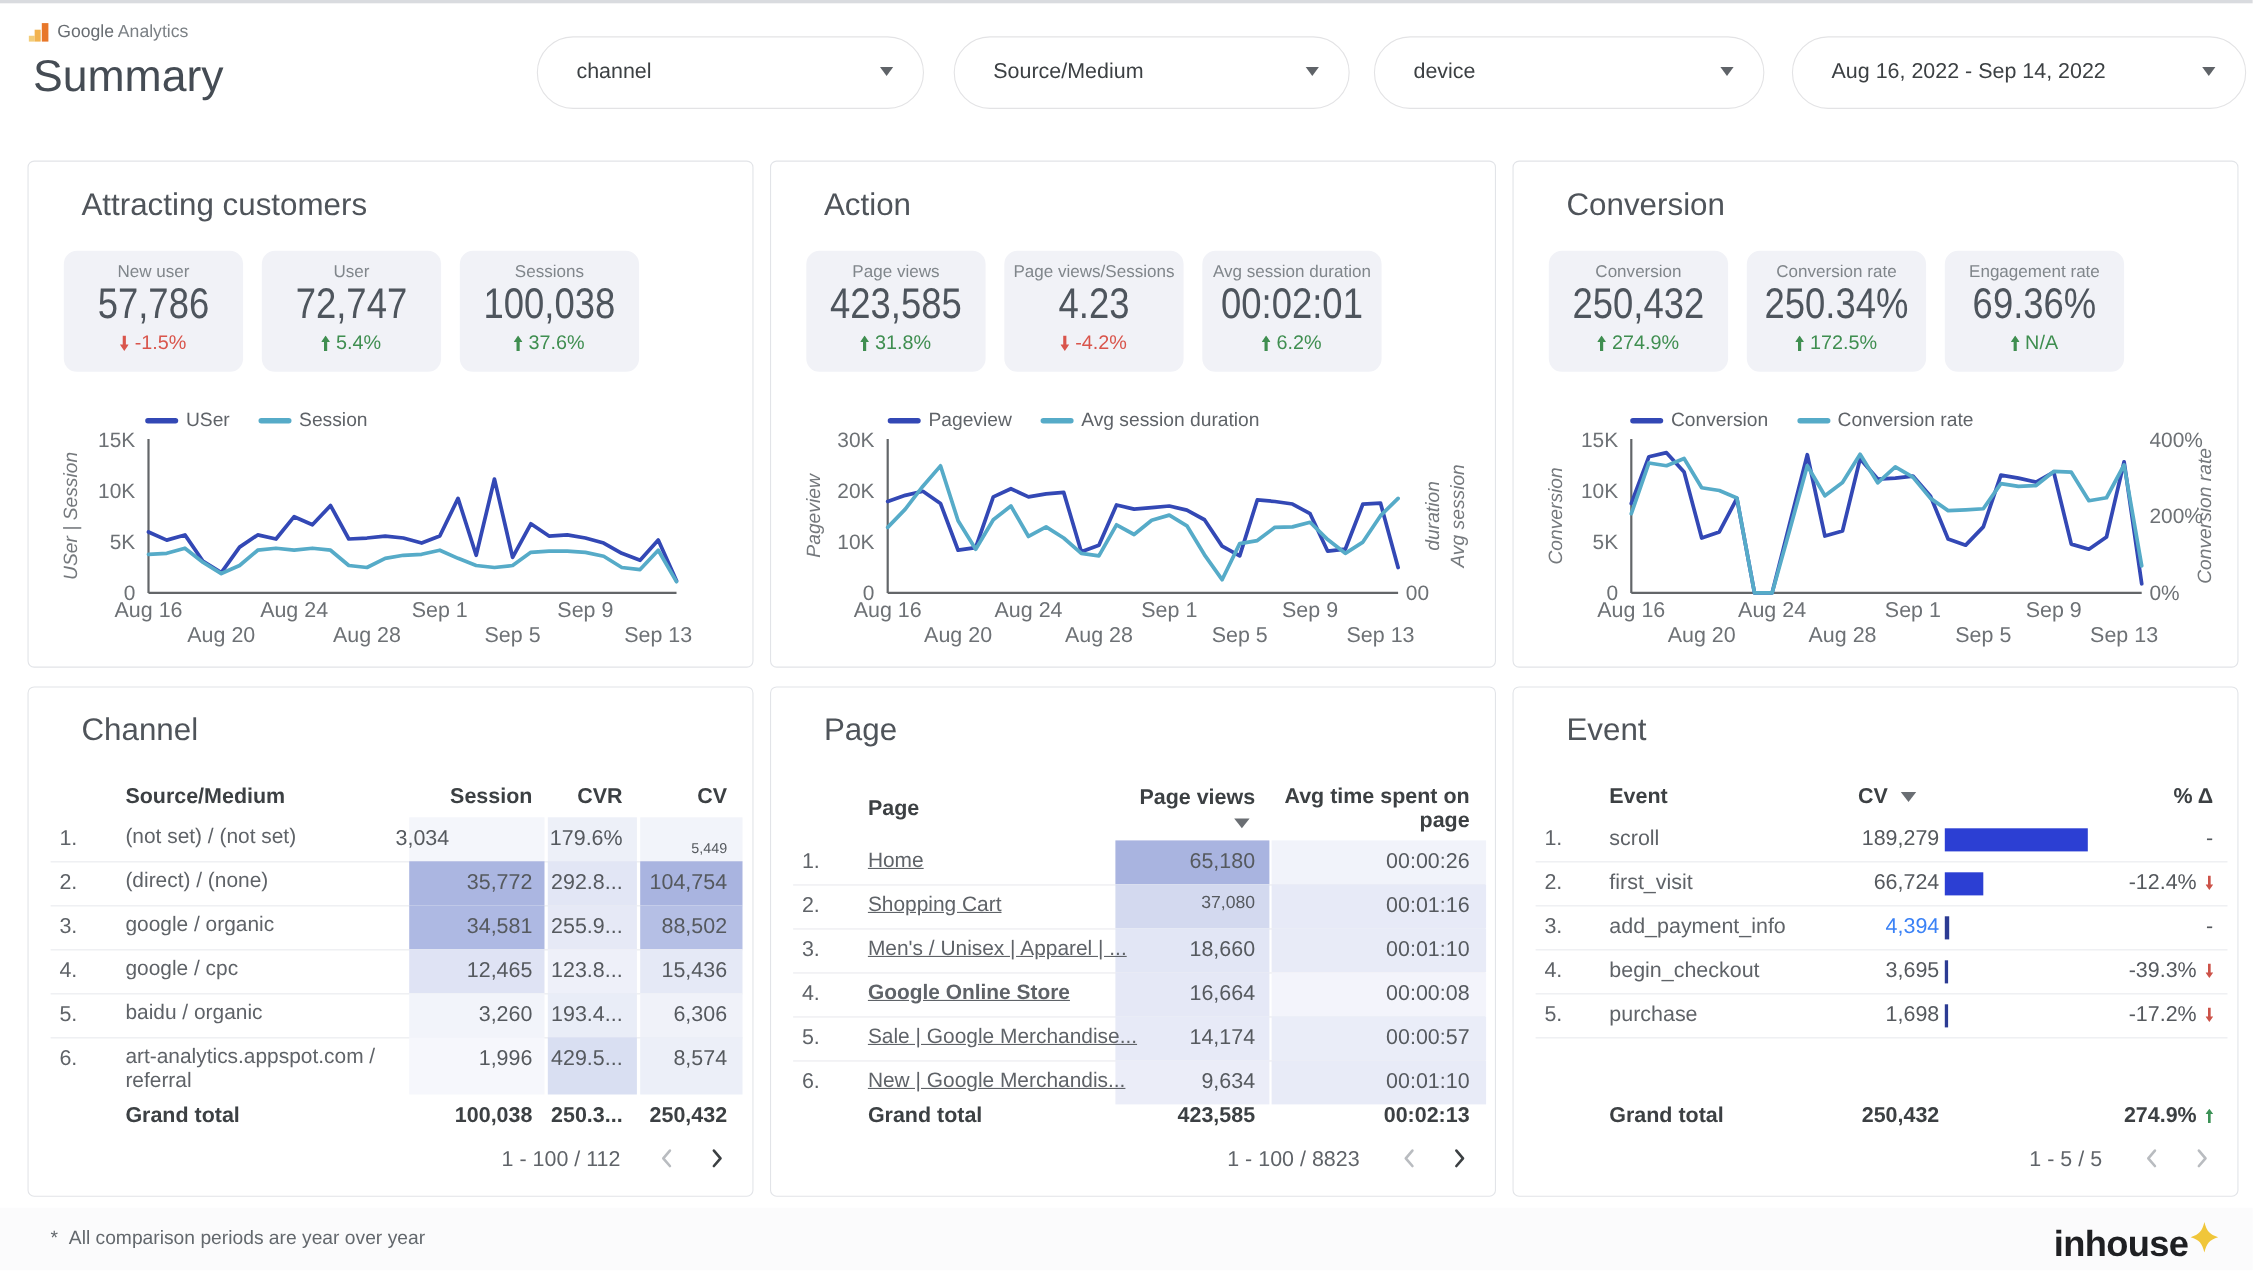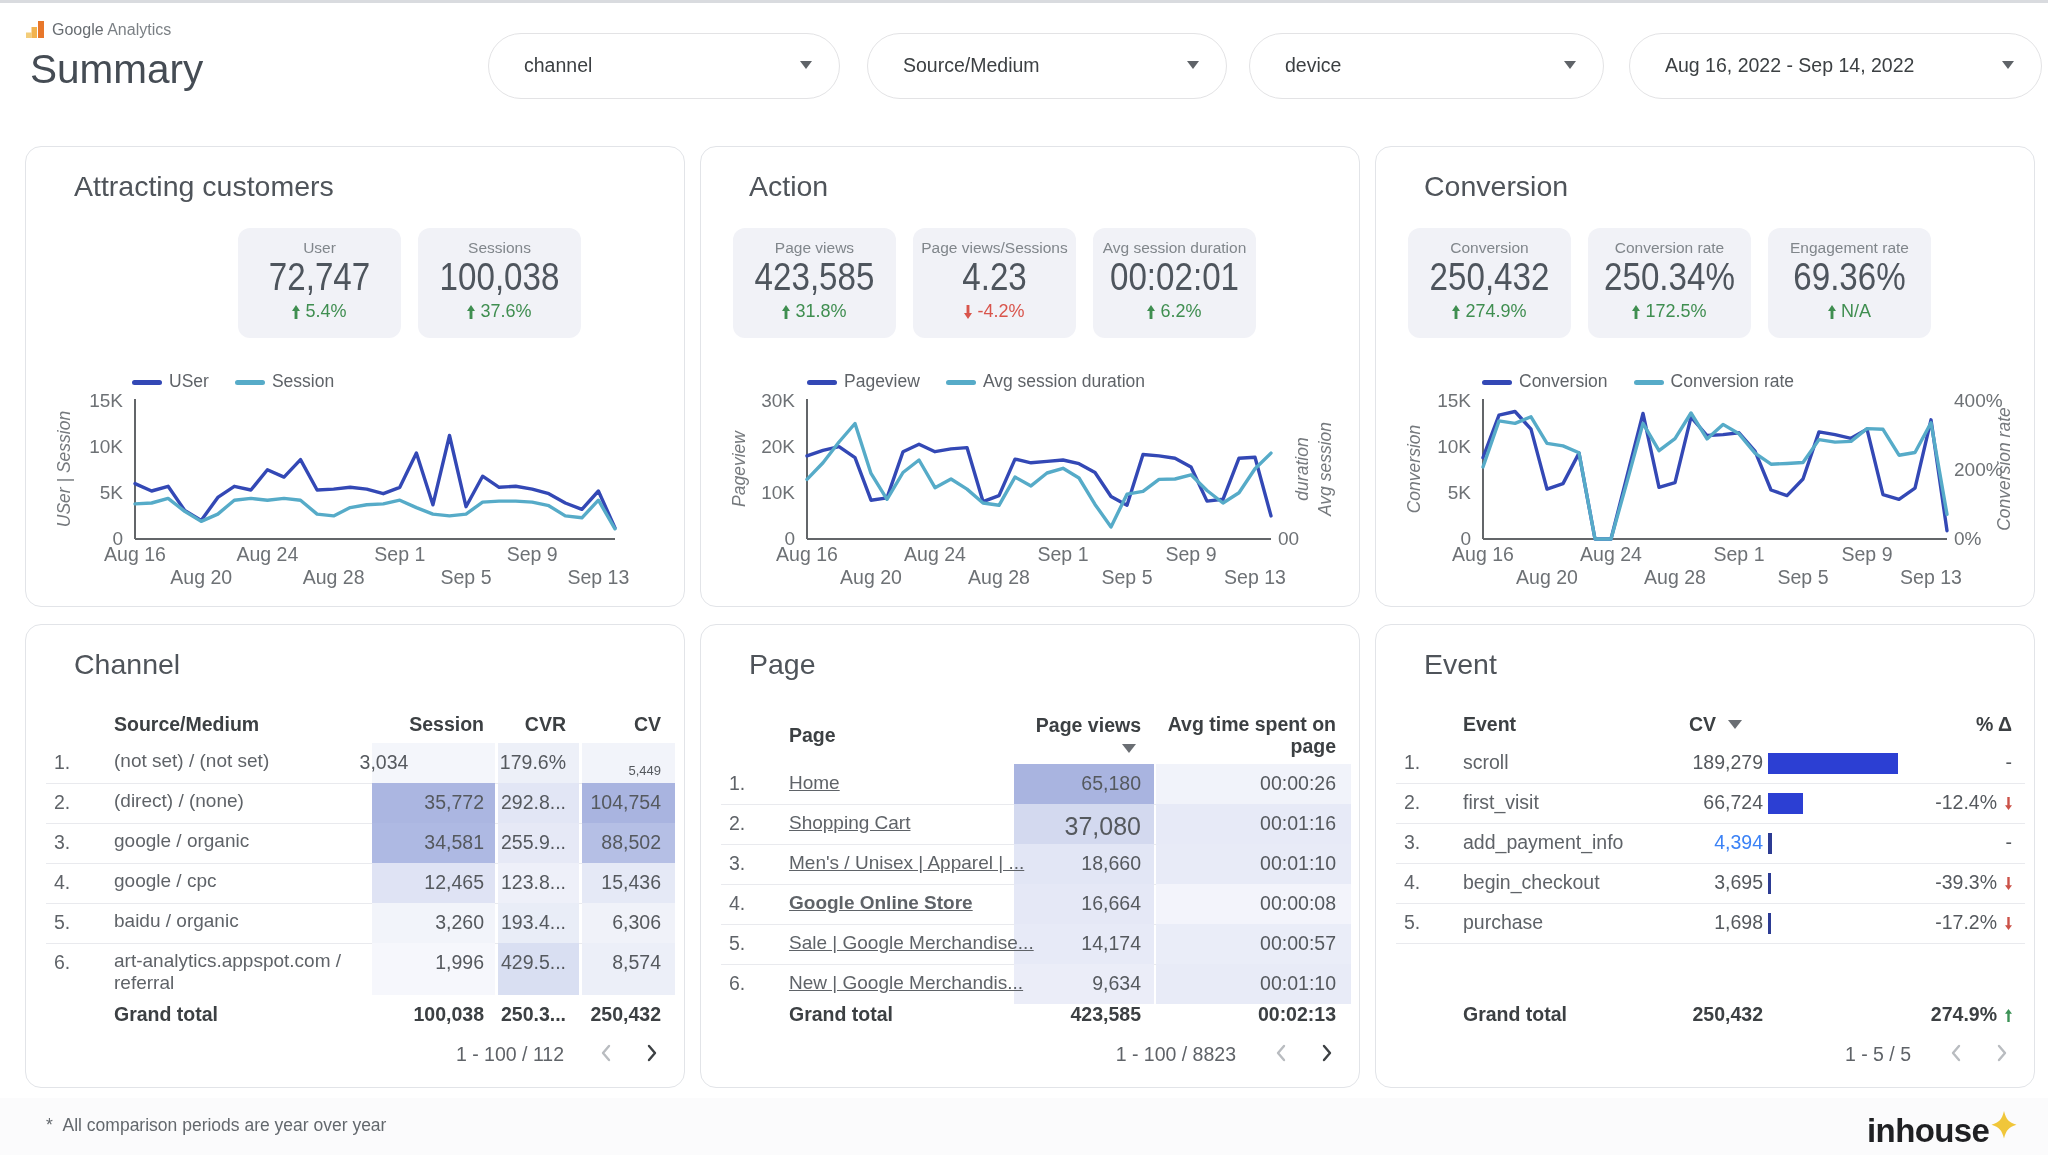--- a/index.html
+++ b/index.html
@@ -1,16 +1,16 @@
 <!DOCTYPE html>
 <html><head><meta charset="utf-8"><style>
 html,body{margin:0;padding:0;background:#fff;font-family:"Liberation Sans",sans-serif;}
 .a{position:absolute;}
 .t{position:absolute;white-space:nowrap;line-height:1.25;}
-.card{position:absolute;width:658px;background:#fff;border:1px solid #e2e4e8;border-radius:16px;}
+.card{position:absolute;width:658px;background:#fff;border:1px solid #e2e4e8;border-radius:6px;}
 </style></head><body>
 <div style="position:relative;width:2048px;height:1155px;overflow:hidden">
 <div class="a" style="left:0px;top:0px;width:2048px;height:3px;background:#d9dbdf"></div>
 <svg class="a" style="left:26px;top:21px" width="19" height="17" viewBox="0 0 19 17">
       <rect x="0" y="11.5" width="5.5" height="5.5" fill="#f3cd7a"></rect>
       <rect x="5.5" y="6" width="5.5" height="11" fill="#f2b34f"></rect>
       <rect x="12" y="0" width="6" height="17" fill="#e8772a"></rect>
     </svg>
 <div class="t" style="left:52px;top:20px;font-size:16px;color:#686d72;font-weight:400;">Google <span style="color:#7b8085">Analytics</span></div>
 <div class="t" style="left:30px;top:44px;font-size:40.5px;color:#454c54;font-weight:400;">Summary</div>
@@ -21,20 +21,27 @@
     <div class="t" style="left:903px;top:53px;font-size:19.5px;color:#3c4043;font-weight:400;">Source/Medium</div>
     <div class="a" style="left:1187px;top:61px;width:0;height:0;border-left:6.5px solid transparent;border-right:6.5px solid transparent;border-top:8px solid #5f6368"></div>
 <div class="a" style="left:1249px;top:33px;width:355px;height:66px;border:1.5px solid #e3e3e5;border-radius:33px;background:#fff;box-sizing:border-box"></div>
     <div class="t" style="left:1285px;top:53px;font-size:19.5px;color:#3c4043;font-weight:400;">device</div>
     <div class="a" style="left:1564px;top:61px;width:0;height:0;border-left:6.5px solid transparent;border-right:6.5px solid transparent;border-top:8px solid #5f6368"></div>
 <div class="a" style="left:1629px;top:33px;width:413px;height:66px;border:1.5px solid #e3e3e5;border-radius:33px;background:#fff;box-sizing:border-box"></div>
     <div class="t" style="left:1665px;top:53px;font-size:19.5px;color:#3c4043;font-weight:400;">Aug 16, 2022 - Sep 14, 2022</div>
     <div class="a" style="left:2002px;top:61px;width:0;height:0;border-left:6.5px solid transparent;border-right:6.5px solid transparent;border-top:8px solid #5f6368"></div>
 <div class="card" style="left:25px;top:146px;height:459px">
 <div class="t" style="left:48px;top:22px;font-size:28.5px;color:#4f545a;font-weight:400;">Attracting customers</div>
+<div class="a" style="left:32px;top:81px;width:163px;height:110px;border-radius:12px;background:#f1f2f7;text-align:center;overflow:visible">
+        <div style="margin-top:11px;font-size:15.5px;color:#80868b;white-space:nowrap">New user</div>
+        <div style="font-size:39px;line-height:40px;color:#4e555d;white-space:nowrap;transform:scaleX(0.85)">57,786</div>
+        <div style="margin-top:4px;font-size:18px;color:#d9554c"><svg width="8" height="14" viewBox="0 0 8 14" style="vertical-align:-2px">
+            <path d="M4.0,14 L8,8.12 L5.44,8.12 L5.44,0 L2.56,0 L2.56,8.12 L0,8.12 Z" fill="#d9554c"></path>
+          </svg><span style="margin-left:5px">-1.5%</span></div>
+      </div>
 <div class="a" style="left:212px;top:81px;width:163px;height:110px;border-radius:12px;background:#f1f2f7;text-align:center;overflow:visible">
         <div style="margin-top:11px;font-size:15.5px;color:#80868b;white-space:nowrap">User</div>
         <div style="font-size:39px;line-height:40px;color:#4e555d;white-space:nowrap;transform:scaleX(0.85)">72,747</div>
         <div style="margin-top:4px;font-size:18px;color:#3f8e50"><svg width="8" height="14" viewBox="0 0 8 14" style="vertical-align:-2px">
             <path d="M4.0,0 L8,5.88 L5.44,5.88 L5.44,14 L2.56,14 L2.56,5.88 L0,5.88 Z" fill="#3f8e50"></path>
           </svg><span style="margin-left:5px">5.4%</span></div>
       </div>
 <div class="a" style="left:392px;top:81px;width:163px;height:110px;border-radius:12px;background:#f1f2f7;text-align:center;overflow:visible">
         <div style="margin-top:11px;font-size:15.5px;color:#80868b;white-space:nowrap">Sessions</div>
         <div style="font-size:39px;line-height:40px;color:#4e555d;white-space:nowrap;transform:scaleX(0.85)">100,038</div>
@@ -239,21 +246,21 @@
       <div class="a" style="left:455px;top:139px;width:195px;height:40px;background:#f1f3fa"></div>
       <div class="t" style="left:28px;top:146px;font-size:19.5px;color:#5f6368;font-weight:400;">1.</div>
       <div class="t" style="left:88px;top:146px;font-size:19px;color:#5f6368;font-weight:400;"><span style="text-decoration:underline">Home</span></div>
       <div class="t" style="left:240px;top:146px;width:200px;font-size:19.5px;color:#55595e;font-weight:400;text-align:right;">65,180</div>
       <div class="t" style="left:435px;top:146px;width:200px;font-size:19.5px;color:#55595e;font-weight:400;text-align:right;">00:00:26</div>
       <div class="a" style="left:20px;top:179px;width:629px;height:1px;background:#e9eaee"></div>
       <div class="a" style="left:313px;top:179px;width:140px;height:40px;background:#d3d9ef"></div>
       <div class="a" style="left:455px;top:179px;width:195px;height:40px;background:#e7eaf7"></div>
       <div class="t" style="left:28px;top:186px;font-size:19.5px;color:#5f6368;font-weight:400;">2.</div>
       <div class="t" style="left:88px;top:186px;font-size:19px;color:#5f6368;font-weight:400;"><span style="text-decoration:underline">Shopping Cart</span></div>
-      <div class="t" style="left:240px;top:186px;width:200px;font-size:25px;color:#55595e;font-weight:400;text-align:right;">37,080</div>
+      <div class="t" style="left:240px;top:186px;width:200px;font-size:16px;color:#55595e;font-weight:400;text-align:right;">37,080</div>
       <div class="t" style="left:435px;top:186px;width:200px;font-size:19.5px;color:#55595e;font-weight:400;text-align:right;">00:01:16</div>
       <div class="a" style="left:20px;top:219px;width:629px;height:1px;background:#e9eaee"></div>
       <div class="a" style="left:313px;top:219px;width:140px;height:40px;background:#e2e6f5"></div>
       <div class="a" style="left:455px;top:219px;width:195px;height:40px;background:#e8ebf7"></div>
       <div class="t" style="left:28px;top:226px;font-size:19.5px;color:#5f6368;font-weight:400;">3.</div>
       <div class="t" style="left:88px;top:226px;font-size:19px;color:#5f6368;font-weight:400;"><span style="text-decoration:underline">Men's / Unisex | Apparel | ...</span></div>
       <div class="t" style="left:240px;top:226px;width:200px;font-size:19.5px;color:#55595e;font-weight:400;text-align:right;">18,660</div>
       <div class="t" style="left:435px;top:226px;width:200px;font-size:19.5px;color:#55595e;font-weight:400;text-align:right;">00:01:10</div>
       <div class="a" style="left:20px;top:259px;width:629px;height:1px;background:#e9eaee"></div>
       <div class="a" style="left:313px;top:259px;width:140px;height:40px;background:#e5e8f6"></div>

